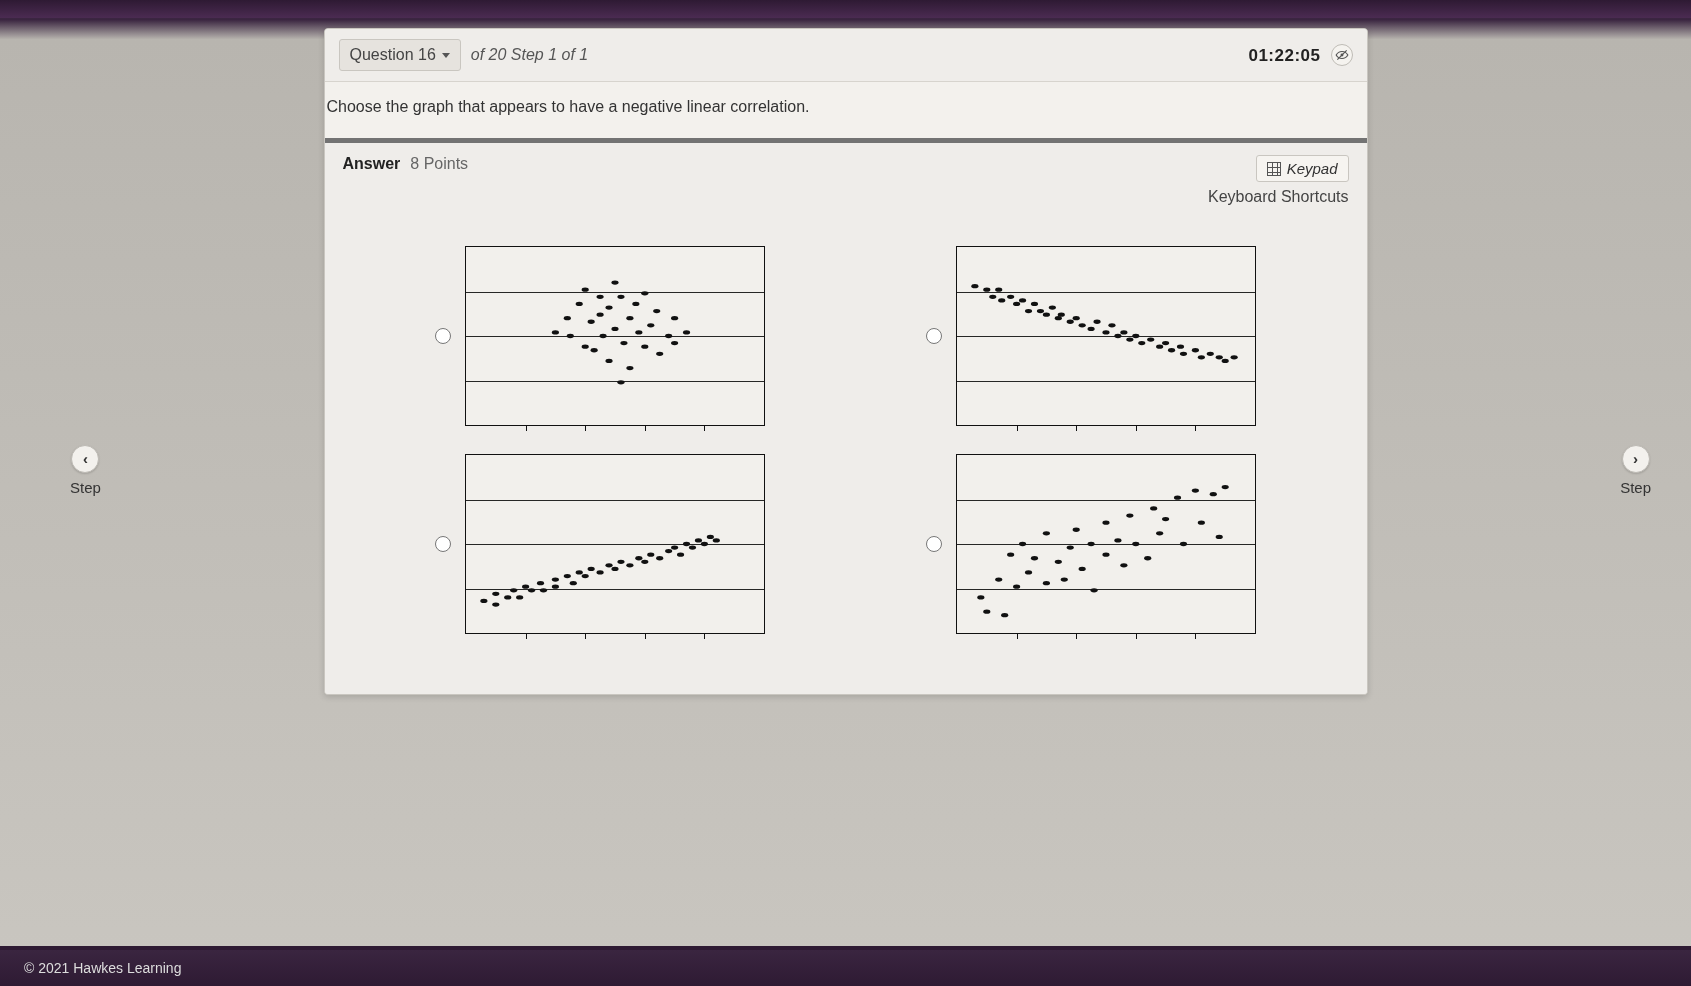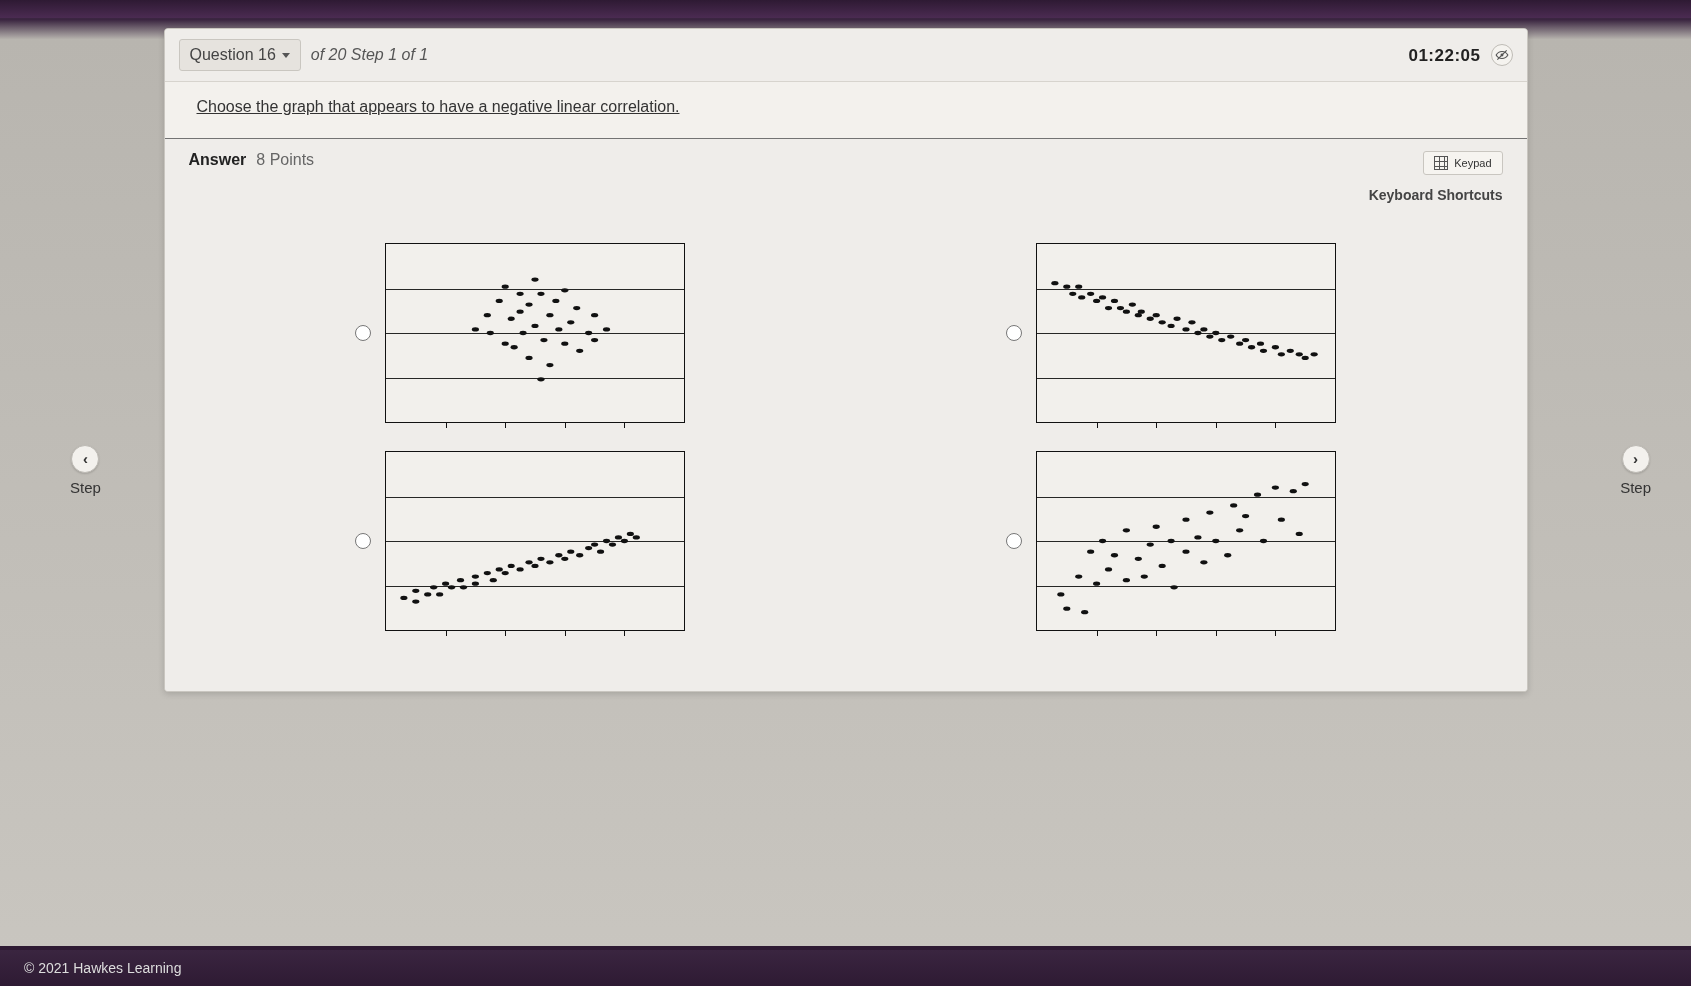--- a/index.html
+++ b/index.html
@@ -19,21 +19,21 @@
   }
   .stage {
     width: 100%;
     flex: 1 1 auto;
     position: relative;
     display: flex;
     justify-content: center;
     align-items: flex-start;
   }
   .card {
-    width: 1364px;
+    width: 1044px;
     background: #efedea;
     border: 1px solid #c9c6c0;
     border-radius: 4px;
     box-shadow: 0 2px 6px rgba(0,0,0,.15);
     margin-top: 10px;
     overflow: hidden;
   }
   .card-header {
     display: flex;
     align-items: center;
@@ -62,52 +62,51 @@
   }
   .step-text { color: #555; font-size: 16px; font-style: italic; }
   .timer-box { margin-left: auto; display: flex; align-items: flex-end; gap: 10px; }
   .timer { font-weight: 700; color: #222; font-size: 17px; letter-spacing: .5px; }
   .eye {
     width: 22px; height: 22px; border-radius: 50%;
     border: 1px solid #bfbcb6; display:flex; align-items:center; justify-content:center;
     color:#666; font-size:12px; background:#f5f3ef; cursor:pointer;
   }
   .prompt-row {
-    padding: 16px 32px 22px;
-    border-bottom: 1px solid #737373;
+    padding: 16px 2px 22px;
+    border-bottom: 5px solid #737373;
     color: #333;
     font-size: 16px;
     background: #f3f1ed;
-    text-decoration: underline;
   }
   .answer-head {
     display: flex;
     align-items: flex-start;
-    padding: 12px 24px 0;
+    padding: 12px 18px 0;
     background: #efedea;
   }
   .answer-label { font-weight: 700; color:#222; font-size:16px; margin-right:10px; }
   .points { color:#666; font-size:16px; }
   .kb-tools { margin-left:auto; text-align:right; }
   .keypad-btn {
     display:inline-flex; align-items:center; gap:6px;
     background:#f6f4f0; border:1px solid #c9c6c0; border-radius:3px;
-    padding:4px 10px; color:#333; font-size:11px; cursor:pointer;
+    padding:4px 10px; color:#333; font-size:15px; cursor:pointer;font-style:italic;
   }
   .kp-icon {
     width:14px; height:14px; display:inline-block;
     background:
       linear-gradient(#555,#555), linear-gradient(#555,#555),
       linear-gradient(#555,#555), linear-gradient(#555,#555);
     background-size: 100% 1px, 100% 1px, 1px 100%, 1px 100%;
     background-position: 0 4px, 0 9px, 4px 0, 9px 0;
     background-repeat:no-repeat;
     border:1px solid #555;
   }
-  .kbs-link { color:#444; font-size:14px; margin-top:12px; cursor:pointer;font-weight:bold; }
+  .kbs-link { color:#444; font-size:16px; margin-top:6px; cursor:pointer; }
   .options {
     display:grid;
     grid-template-columns: 1fr 1fr;
     gap: 28px 60px;
     padding: 40px 60px 60px;
     background:#efedea;
     justify-items:center;
   }
   .opt {
     display:flex; align-items:center; gap:14px;

